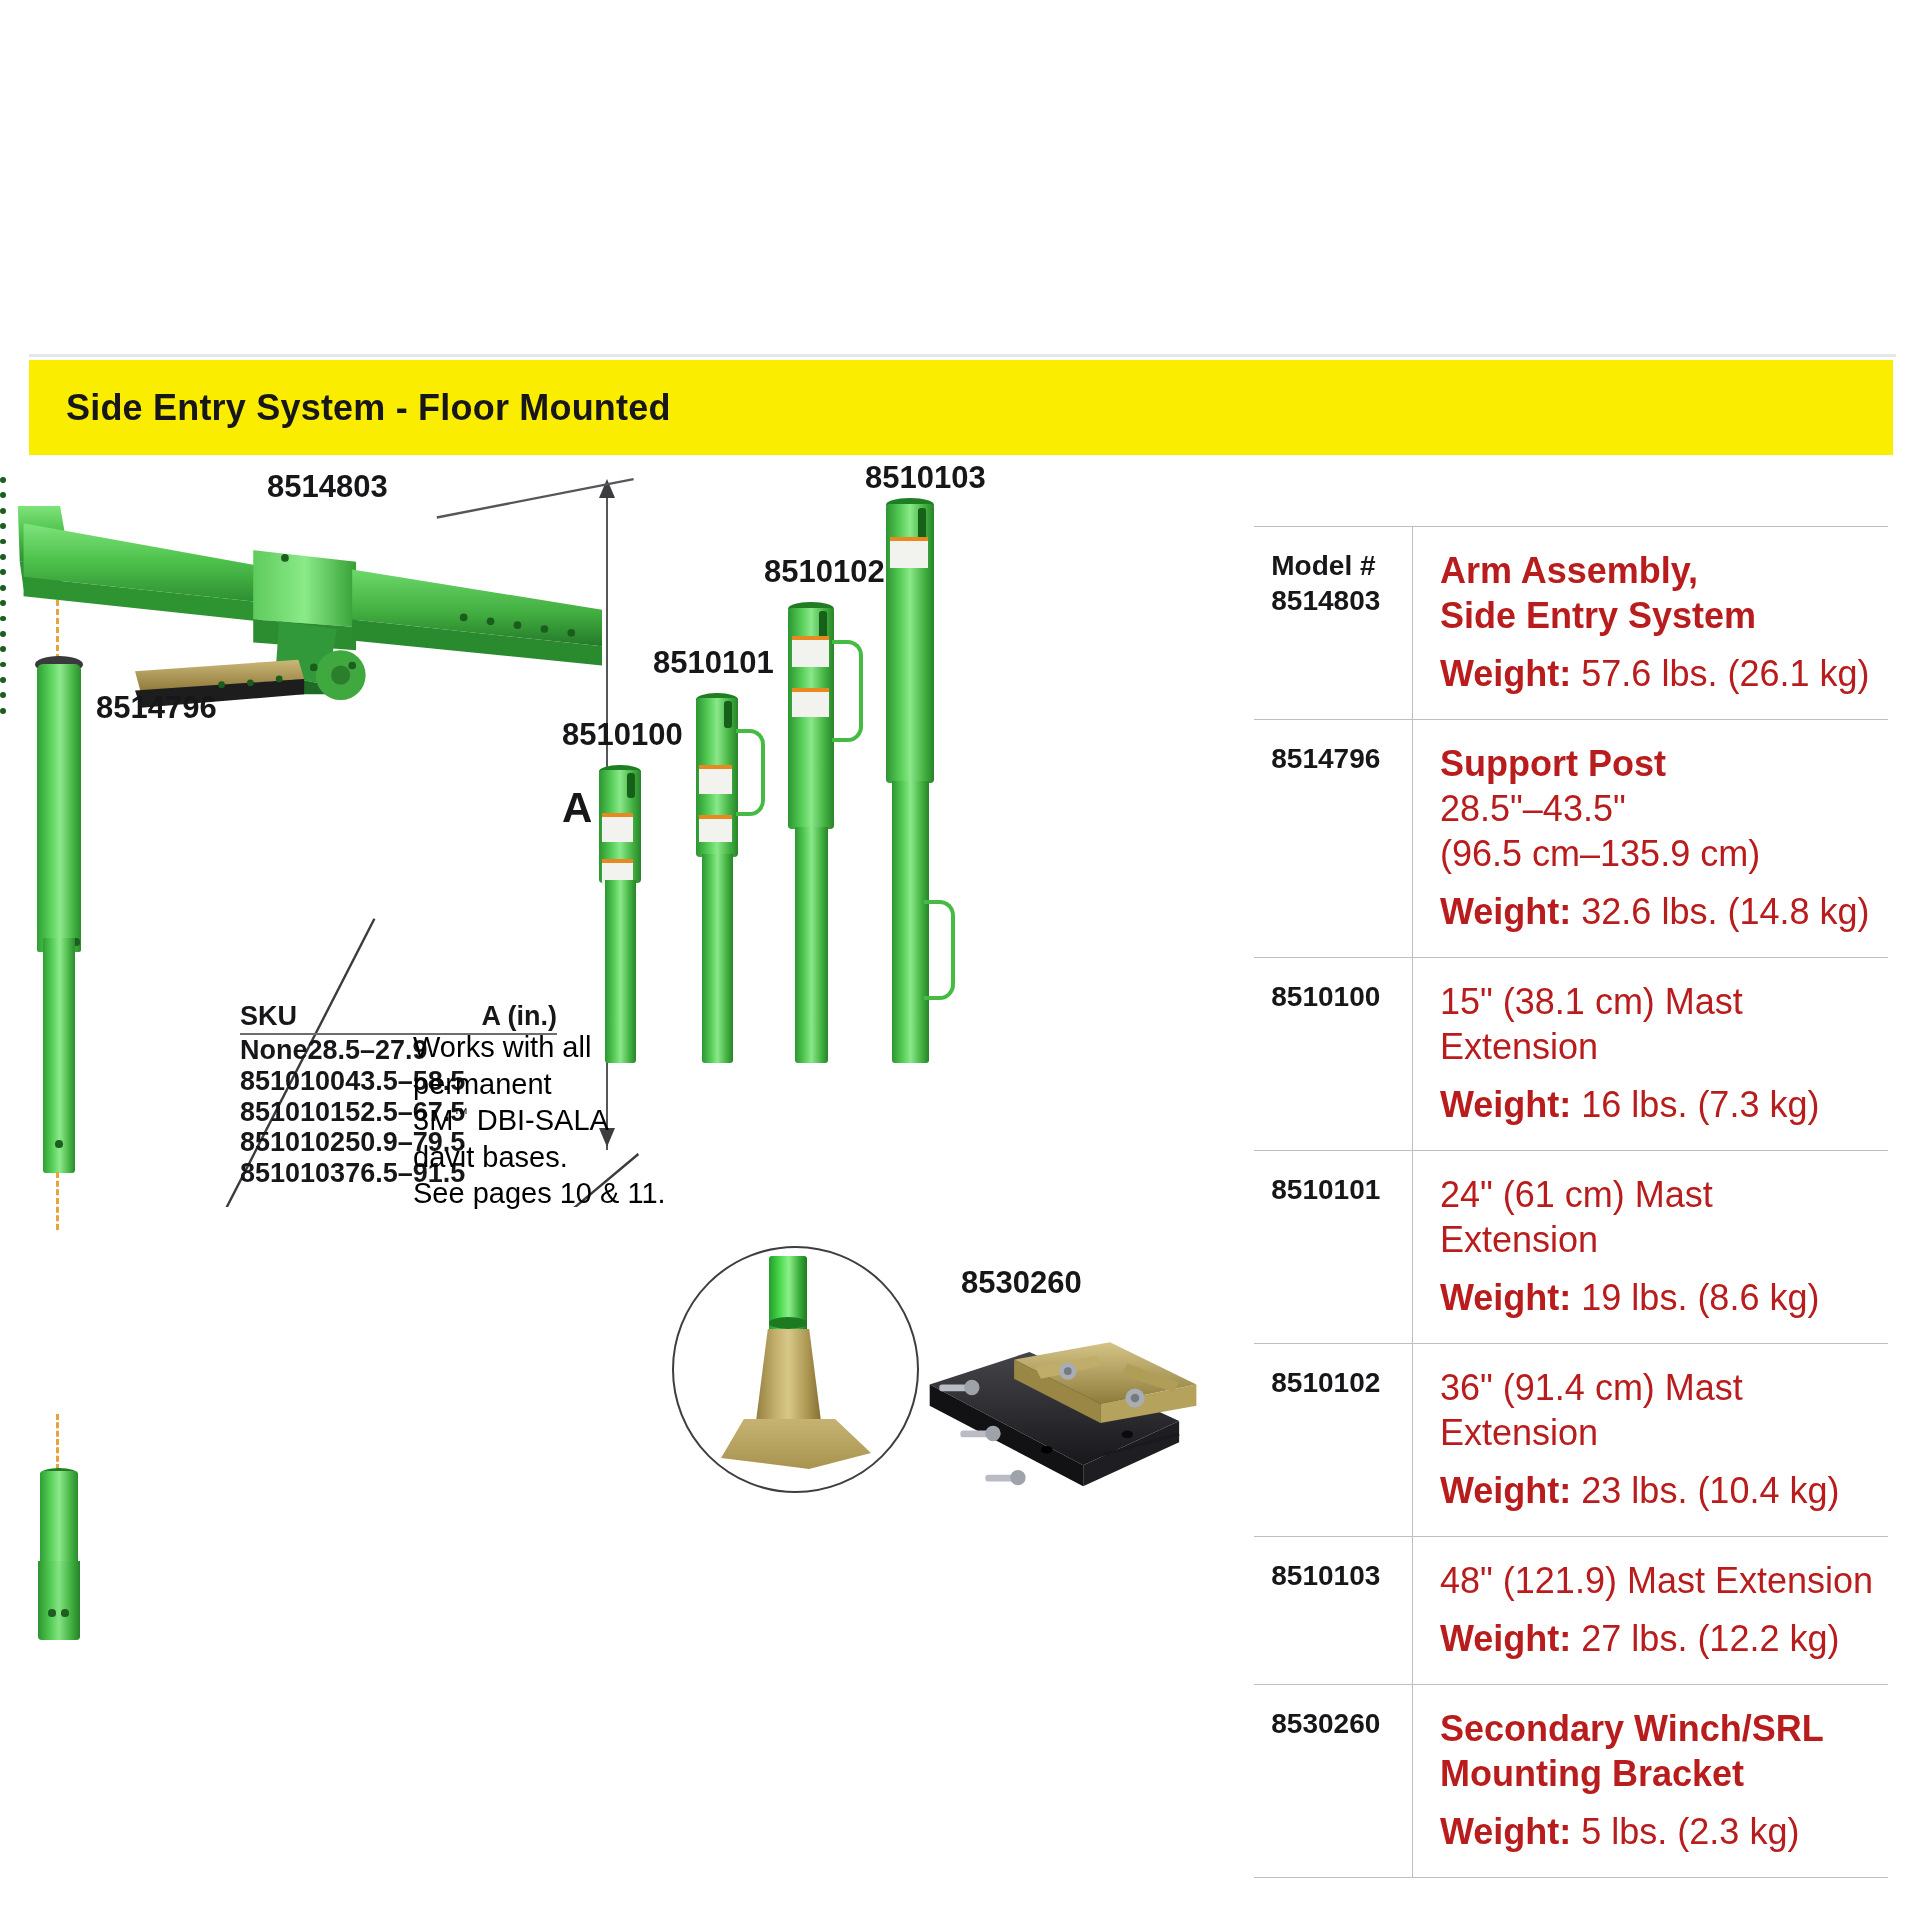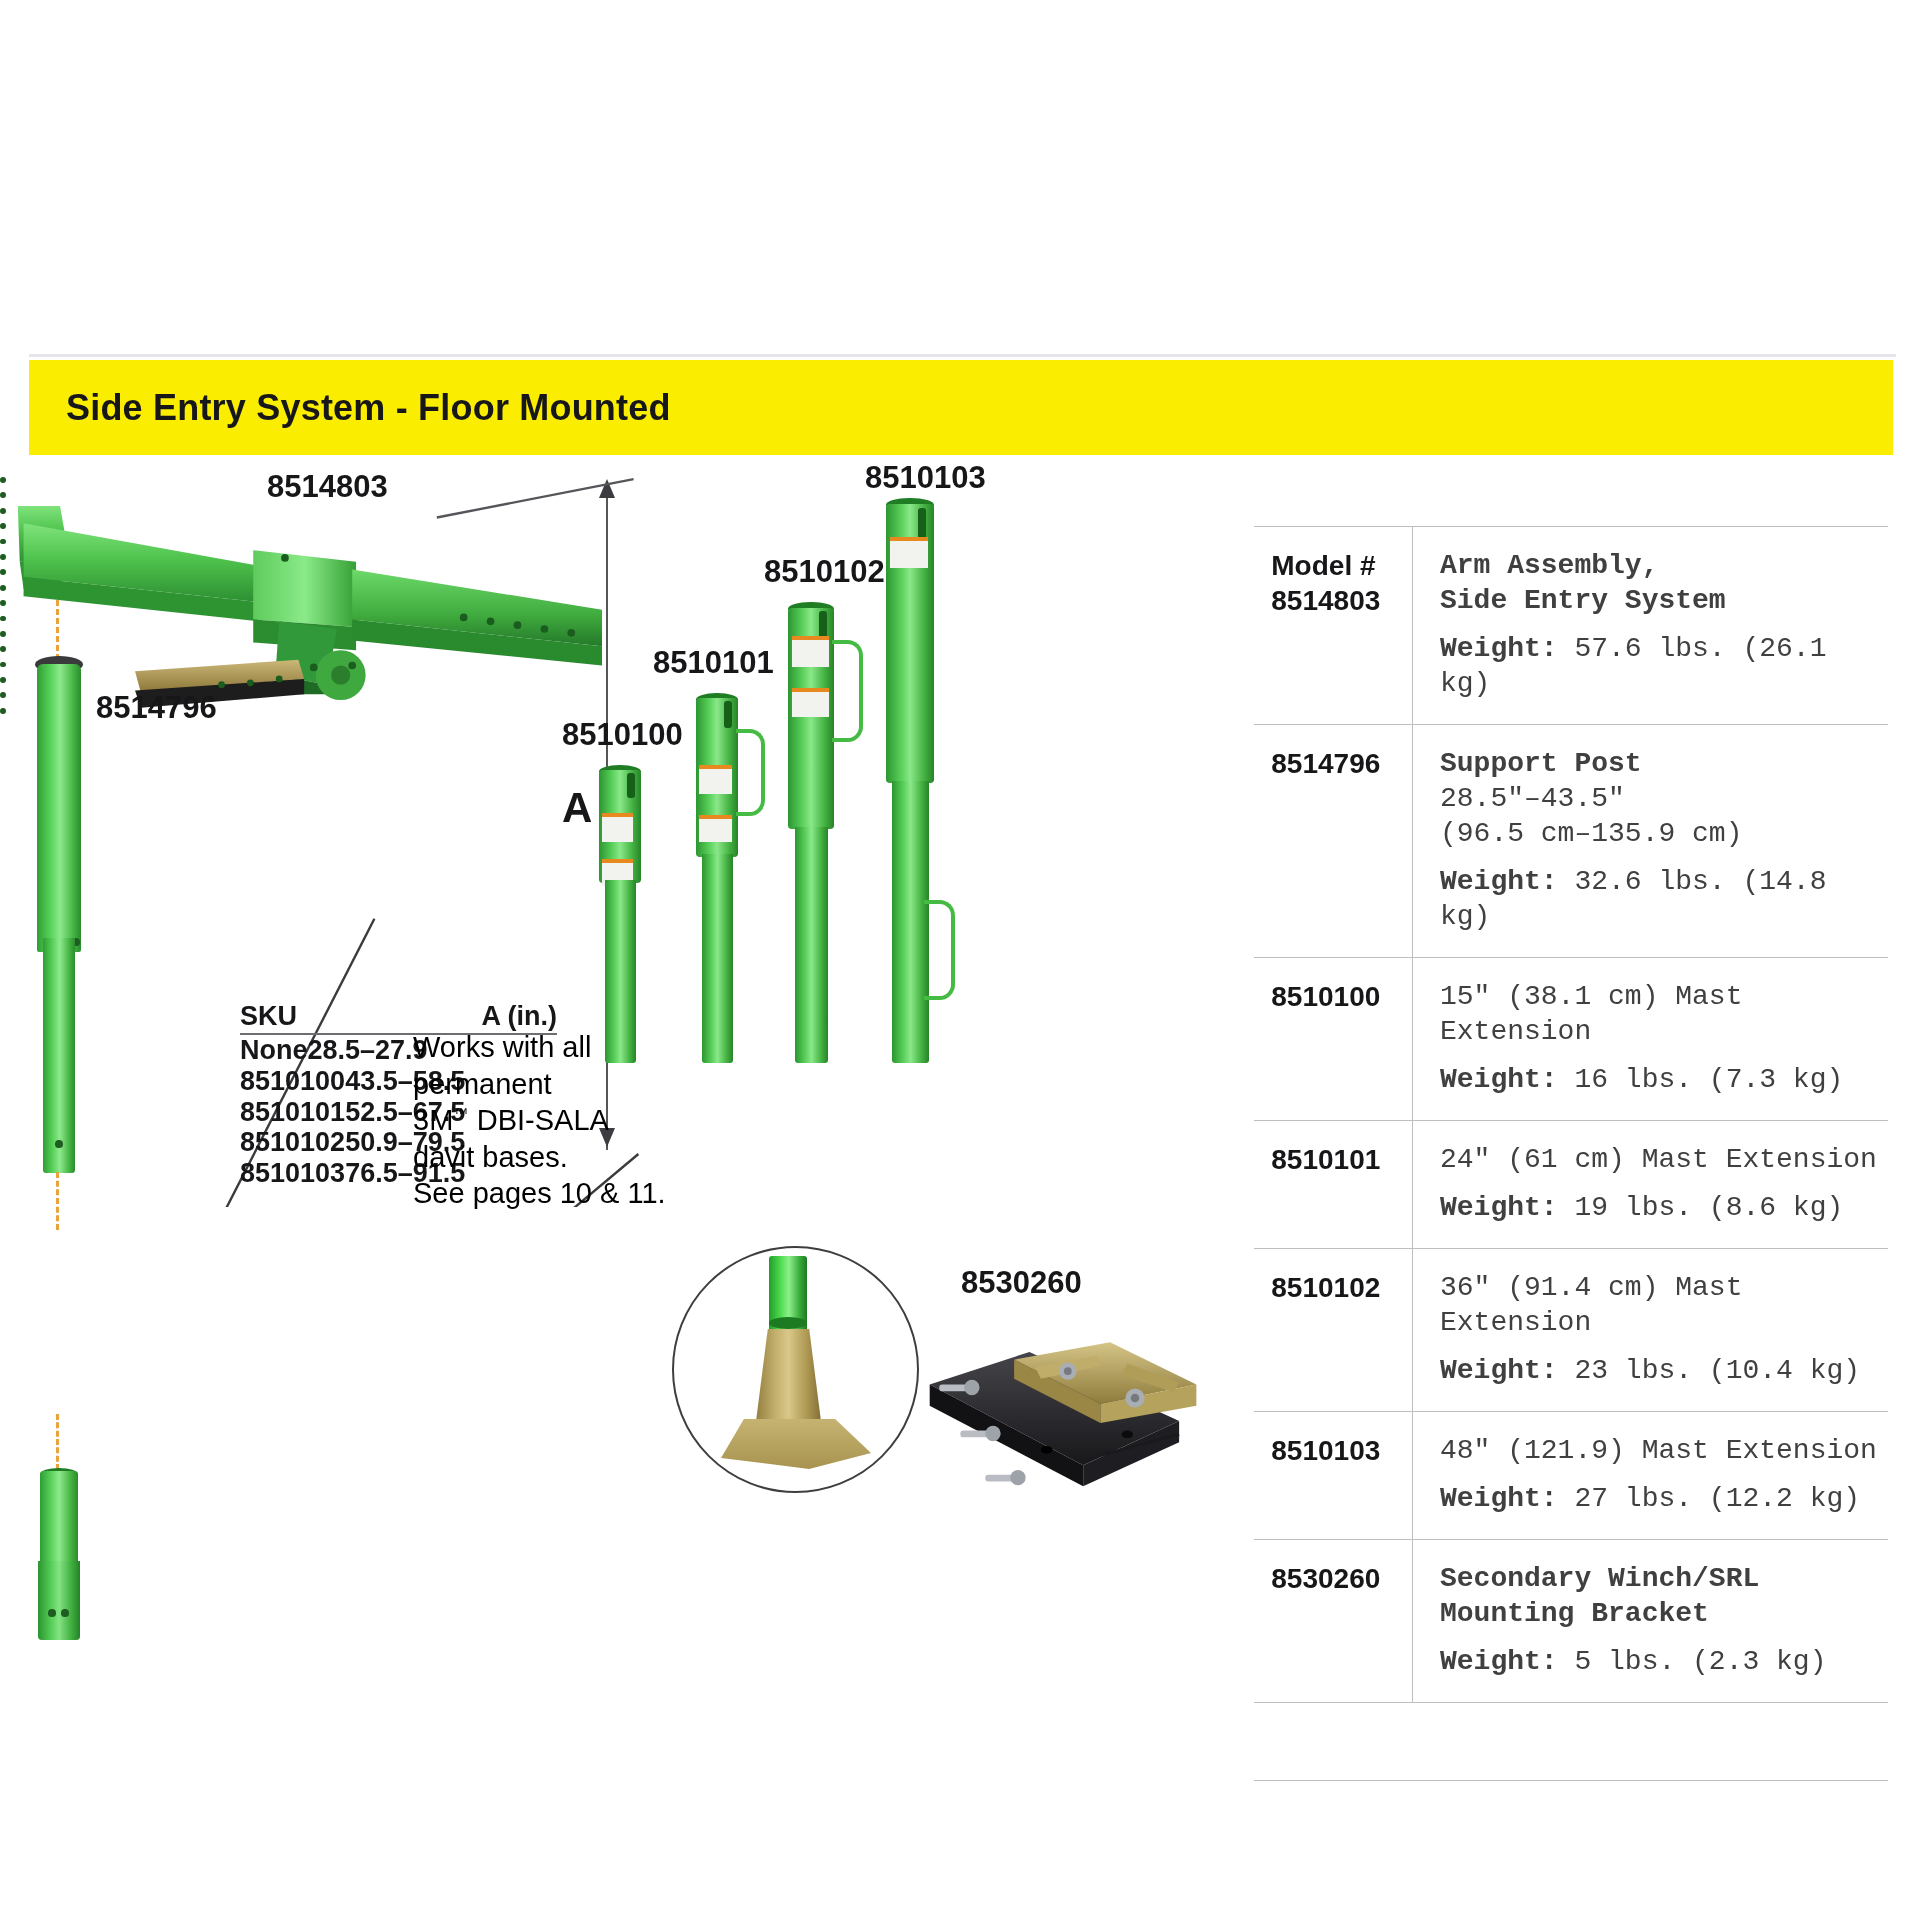--- a/index.html
+++ b/index.html
@@ -255,25 +255,24 @@
     border-right: 1.9px solid #bdbec2;
     font-size: 28px;
     font-weight: bold;
     color: #17171a;
     line-height: 1.25;
     box-sizing: border-box;
   }
   .spec-desc {
     flex: 1;
     padding: 21px 9.6px 23px 27px;
-    font-size: 28px;
-    color: #404040;
+    font-size: 36px;
+    color: #b91c1c;
     line-height: 1.25;
     box-sizing: border-box;
-    font-family: Liberation Mono, monospace;
   }
   .spec-desc .d-title { font-weight: bold; display: block; }
   .spec-desc .d-sub { display: block; font-weight: normal; }
   .spec-desc .d-weight { display: block; margin-top: 13px; font-weight: normal; }
   .spec-desc .d-weight b { font-weight: bold; }
   .spec-tail { height: 77px; border-bottom: 1.9px solid #bdbec2; }
 </style>
 </head>
 <body>
 

